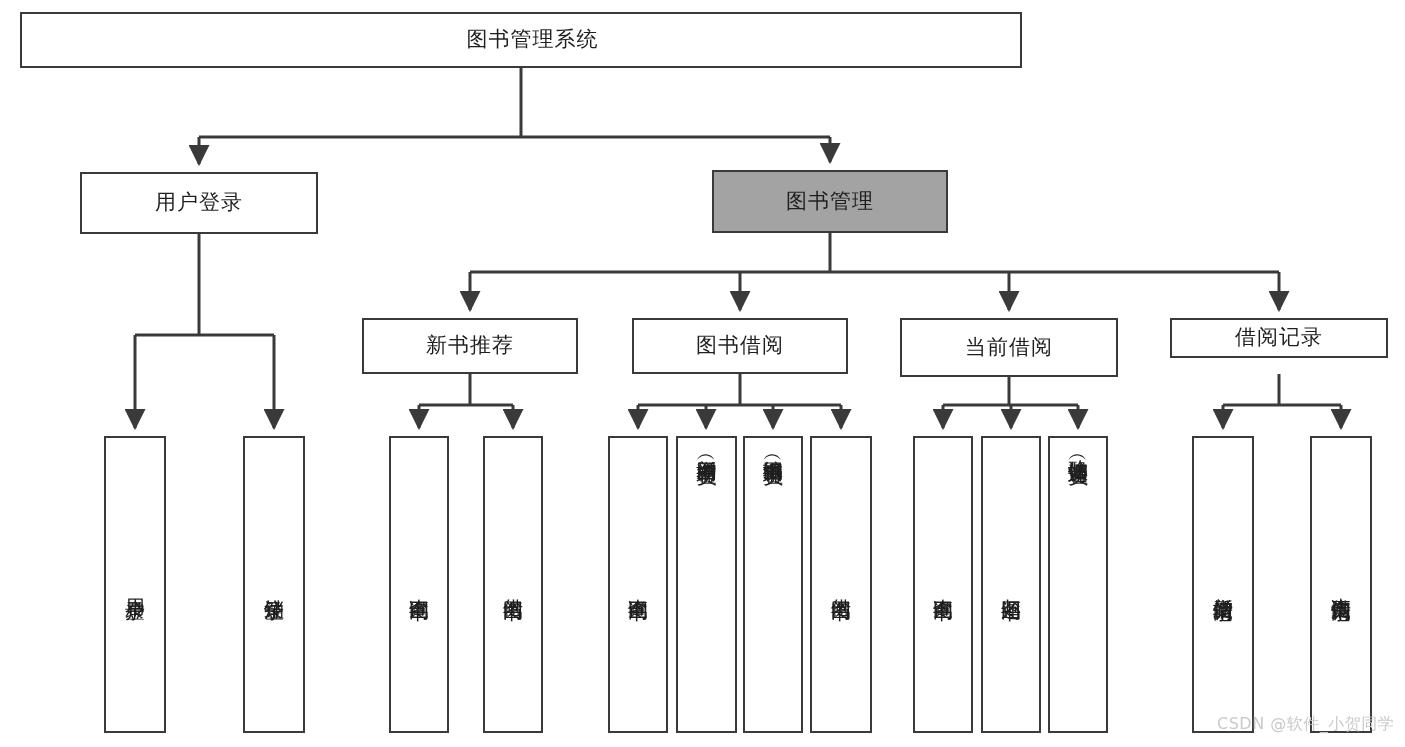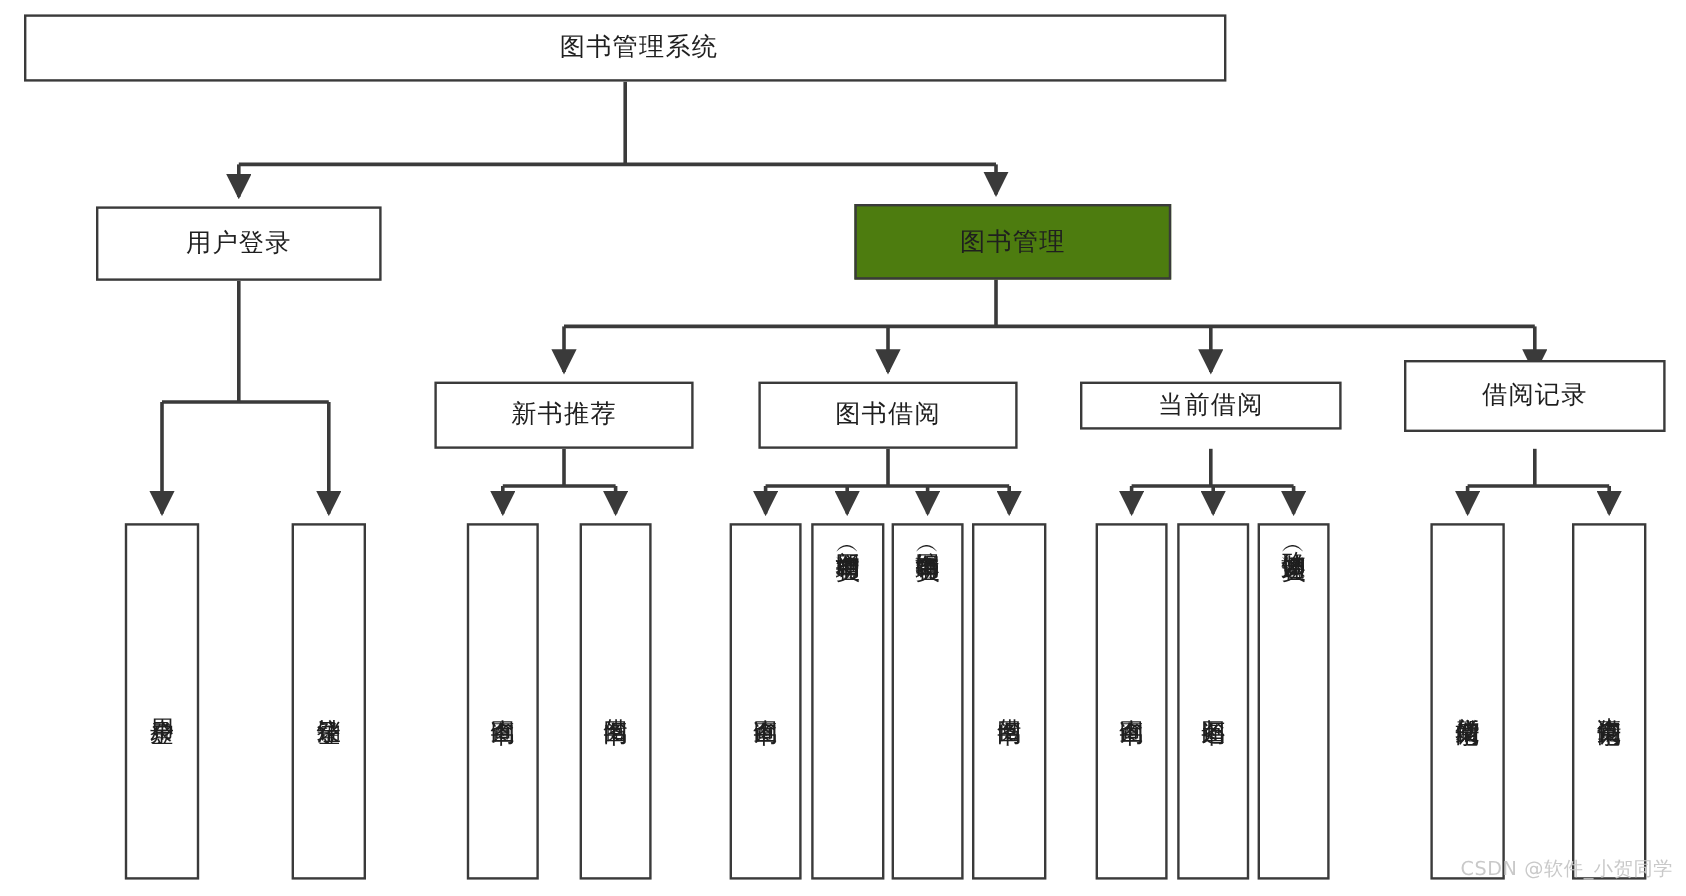--- a/index.html
+++ b/index.html
@@ -126,34 +126,34 @@
     </g>
   </svg>
 
   <div class="node horizontal" style="left: 20px; top: 12px; width: 1002px; height: 56px; border-color: rgb(58, 58, 58); background: rgb(255, 255, 255); color: rgb(31, 31, 31); padding-left: 23px;">
     <span class="node-label">图书管理系统</span>
   </div>
 
   <div class="node horizontal" style="left: 80px; top: 172px; width: 238px; height: 62px; border-color: rgb(58, 58, 58); background: rgb(255, 255, 255); color: rgb(31, 31, 31);">
     <span class="node-label">用户登录</span>
   </div>
-  <div class="node horizontal" style="left: 712px; top: 170px; width: 264px; height: 63px; border-color: rgb(58, 58, 58); background: #4d7c0f; color: rgb(31, 31, 31);">
+  <div class="node horizontal" style="left: 712px; top: 170px; width: 236px; height: 63px; border-color: rgb(58, 58, 58); background: #a3a3a3; color: rgb(31, 31, 31);">
     <span class="node-label">图书管理</span>
   </div>
 
   <div class="node horizontal" style="left: 632px; top: 318px; width: 216px; height: 56px; border-color: rgb(58, 58, 58); background: rgb(255, 255, 255); color: rgb(31, 31, 31);">
     <span class="node-label">图书借阅</span>
   </div>
   <div class="node horizontal" style="left: 362px; top: 318px; width: 216px; height: 56px; border-color: rgb(58, 58, 58); background: rgb(255, 255, 255); color: rgb(31, 31, 31);">
     <span class="node-label">新书推荐</span>
   </div>
-  <div class="node horizontal" style="left: 900px; top: 318px; width: 218px; height: 40px; border-color: rgb(58, 58, 58); background: rgb(255, 255, 255); color: rgb(31, 31, 31);">
+  <div class="node horizontal" style="left: 900px; top: 318px; width: 218px; height: 59px; border-color: rgb(58, 58, 58); background: rgb(255, 255, 255); color: rgb(31, 31, 31);">
     <span class="node-label">当前借阅</span>
   </div>
-  <div class="node horizontal" style="left: 1170px; top: 300px; width: 218px; height: 60px; border-color: rgb(58, 58, 58); background: rgb(255, 255, 255); color: rgb(31, 31, 31);">
+  <div class="node horizontal" style="left: 1170px; top: 318px; width: 218px; height: 40px; border-color: rgb(58, 58, 58); background: rgb(255, 255, 255); color: rgb(31, 31, 31);">
     <span class="node-label">借阅记录</span>
   </div>
 
   <div class="node vertical" style="left: 104px; top: 436px; width: 62px; height: 297px; border-color: rgb(58, 58, 58); background: rgb(255, 255, 255); color: rgb(31, 31, 31);">
     <span class="node-label">用户登录</span>
   </div>
   <div class="node vertical" style="left: 243px; top: 436px; width: 62px; height: 297px; border-color: rgb(58, 58, 58); background: rgb(255, 255, 255); color: rgb(31, 31, 31);">
     <span class="node-label">注销登录</span>
   </div>
   <div class="node vertical" style="left: 389px; top: 436px; width: 60px; height: 297px; border-color: rgb(58, 58, 58); background: rgb(255, 255, 255); color: rgb(31, 31, 31);">

